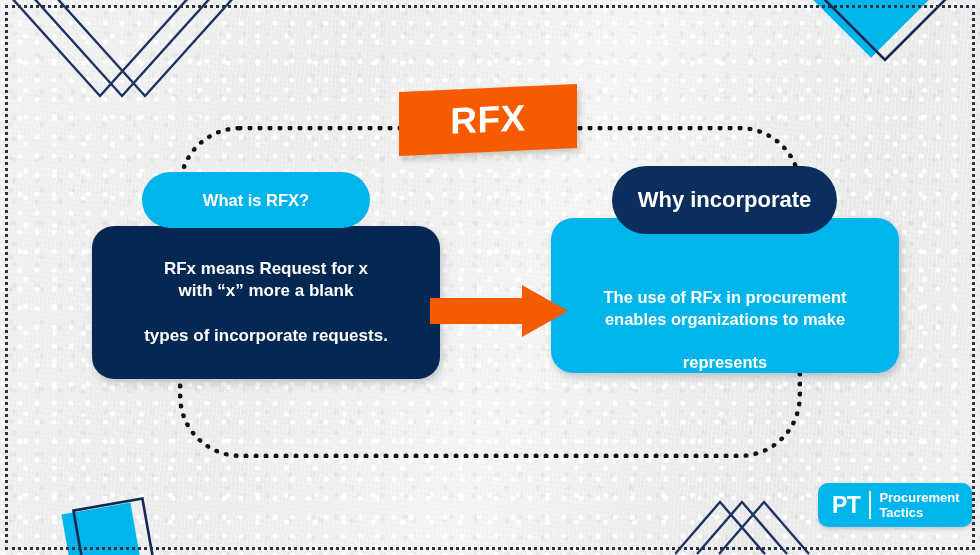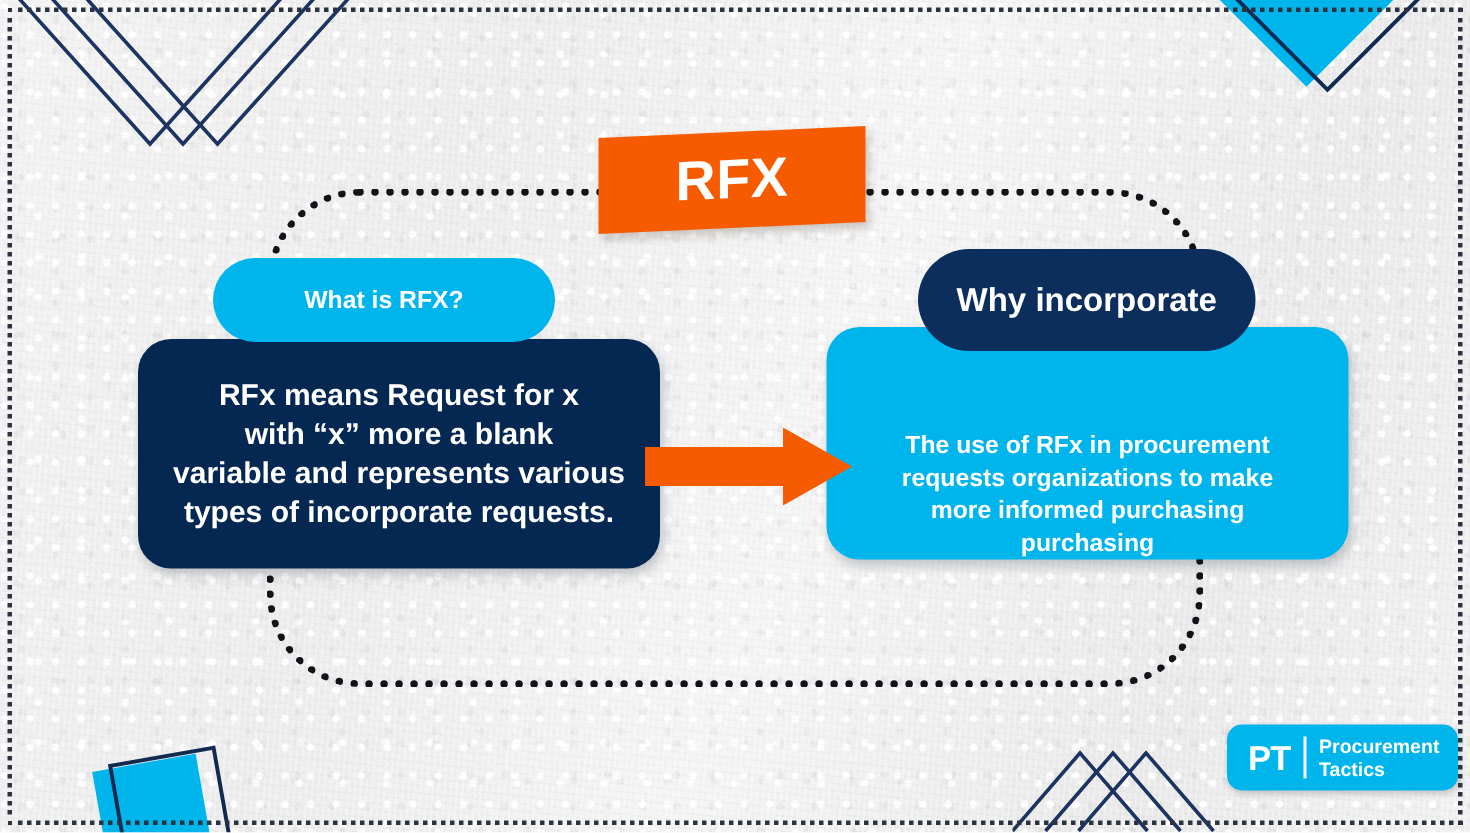--- a/index.html
+++ b/index.html
@@ -99,21 +99,21 @@
     color: #ffffff;
     font-weight: bold;
     line-height: 1.25;
   }
 
   #left-card-body {
     left: 92px; top: 226px;
     width: 348px; height: 153px;
     background: #052853;
     padding: 0 22px;
-    font-size: 20px;
+    font-size: 17px;
   }
   #left-card-pill {
     left: 142px; top: 172px;
     width: 228px; height: 56px;
     background: #00b5ec;
     font-size: 16.5px;
     align-items: center;
   }
 
   #right-card-body {
@@ -211,34 +211,34 @@
 
   <div id="loop"></div>
 
   <div id="rfx-banner"></div>
   <div id="rfx-banner-label">RFX</div>
 
   <div class="card-body" id="left-card-body">
     <span>
       <span>RFx means Request for x</span><br>
       <span>with “x” more a blank</span><br>
-      <span>variable and represents various</span><br>
+      <br>
       <span>types of incorporate requests.</span>
     </span>
   </div>
   <div class="card-pill" id="left-card-pill">
     <span>What is RFX?</span>
   </div>
 
   <div class="card-body" id="right-card-body">
     <span>
       <span>The use of RFx in procurement</span><br>
-      <span>requests organizations to make</span><br>
-      <span>more informed purchasing</span><br>
-      <span>purchasing</span>
+      <span>enables organizations to make</span><br>
+      <br>
+      <span>represents</span>
     </span>
   </div>
   <div class="card-pill" id="right-card-pill">
     <span>
       <span>Why incorporate</span><br>
     </span>
   </div>
 
   <svg id="arrow" viewBox="0 0 138 52">
     <polygon points="0,13 92,13 92,0 138,26 92,52 92,39 0,39" fill="#f65b00"></polygon>

